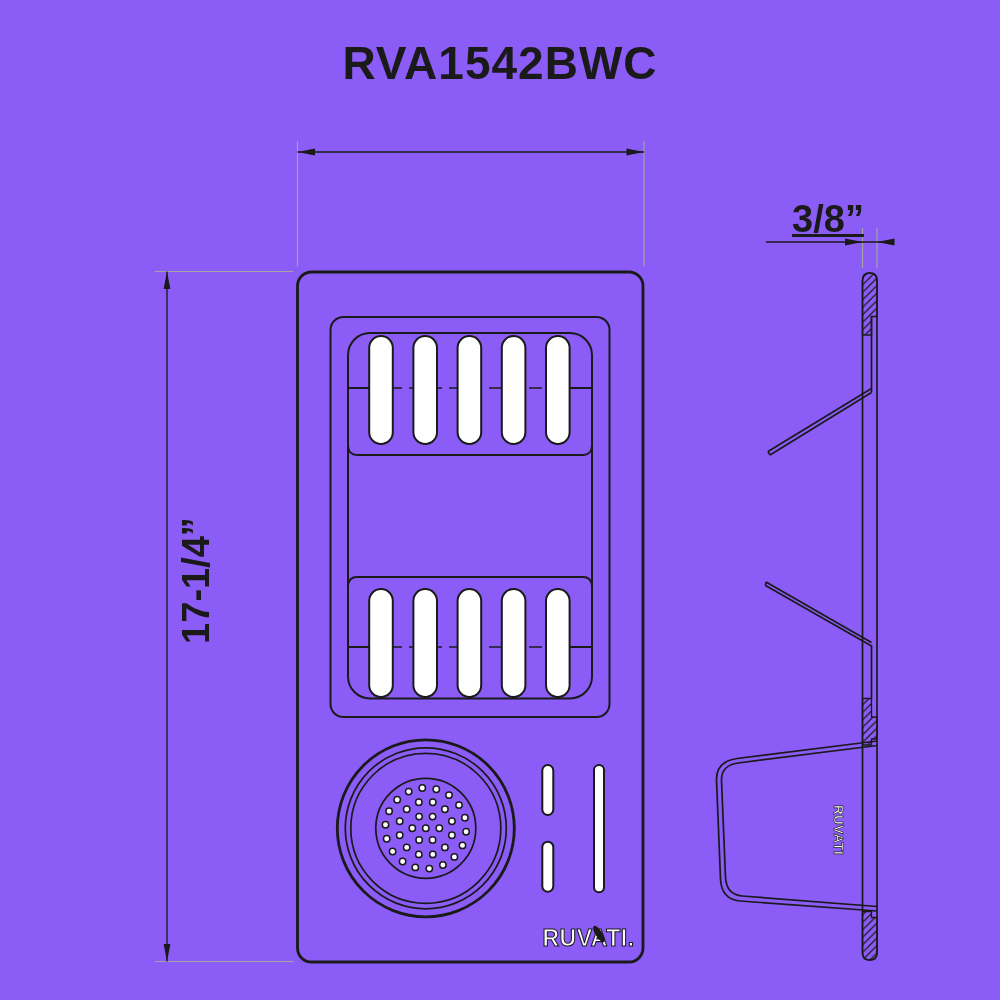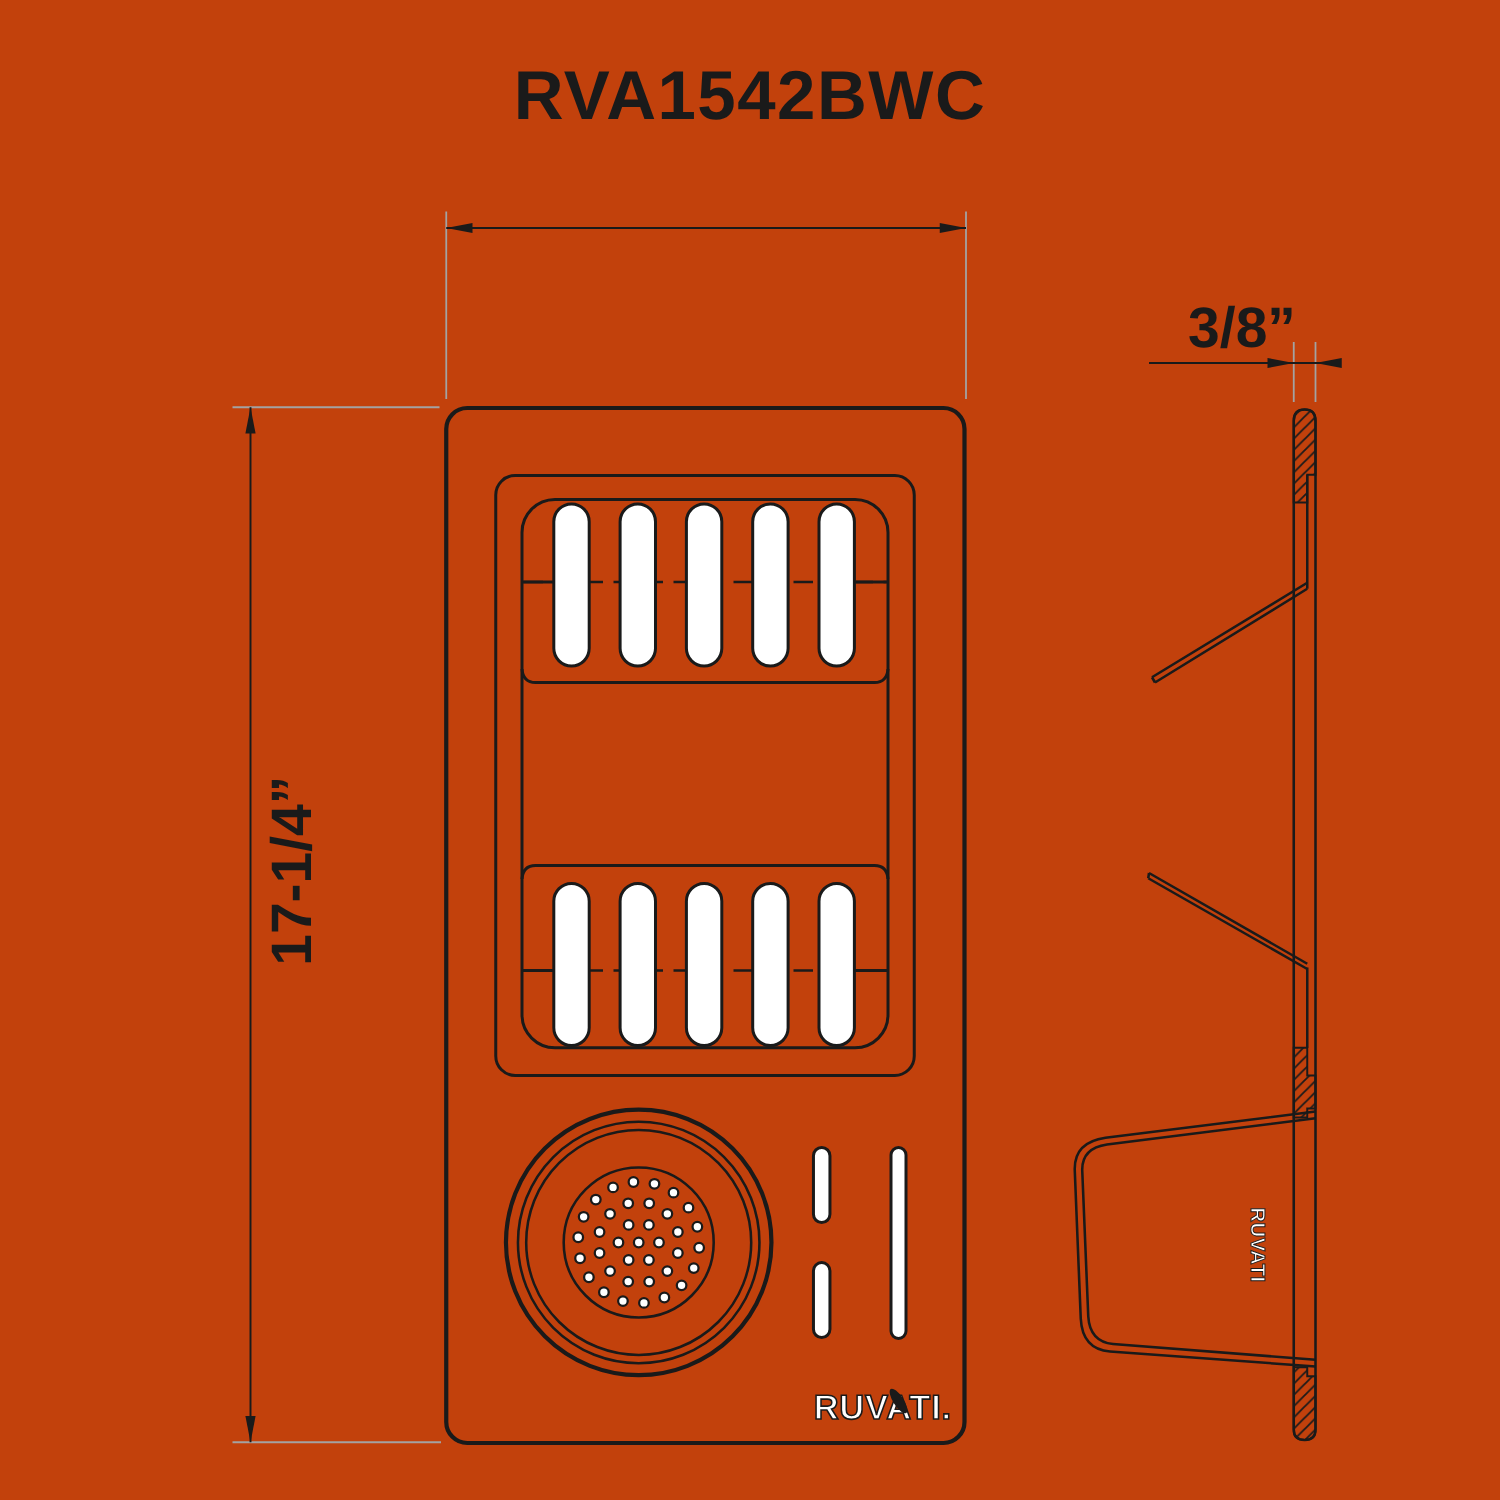--- a/index.html
+++ b/index.html
@@ -1,23 +1,23 @@
 <!DOCTYPE html>
 <html><head>
 <meta charset="utf-8">
 <style>
   html,body{margin:0;padding:0;background:#fff;}
-  .stage{position:relative;width:1000px;height:1000px;background:#c2410c;overflow:hidden;
+  .stage{position:relative;width:1000px;height:1000px;background:#8b5cf6;overflow:hidden;
          font-family:"Liberation Sans",sans-serif;color:#1a1a1a;}
   .stage svg{position:absolute;left:0;top:0;}
   .label{position:absolute;color:#1a1a1a;text-align:center;white-space:nowrap;}
   .title{left:0;top:36px;width:1000px;font-size:46px;font-weight:bold;letter-spacing:1px;}
   .dim-label{font-size:38px;font-weight:600;}
   .w-label{left:370px;top:156px;width:200px;}
-  .t-label{left:768px;top:198px;width:120px;}
+  .t-label{left:768px;top:198px;width:120px;text-decoration:underline;}
   .h-label{left:96px;top:559px;width:200px;transform:rotate(-90deg);transform-origin:center;}
   
   .ln{fill:none;stroke:#1a1a1a;stroke-width:2;}
   .thick{stroke-width:2.8;}
   .ln15{fill:none;stroke:#1a1a1a;stroke-width:1.7;}
   .dash{fill:none;stroke:#1a1a1a;stroke-width:1.6;stroke-dasharray:13 7;}
   .slot{fill:#fff;stroke:#1a1a1a;stroke-width:2;}
   .hole{fill:#fff;stroke:#1a1a1a;stroke-width:1.5;}
   .ext{stroke:#a3a3a3;stroke-width:1.2;}
   .dim{stroke:#1a1a1a;stroke-width:1.3;}

